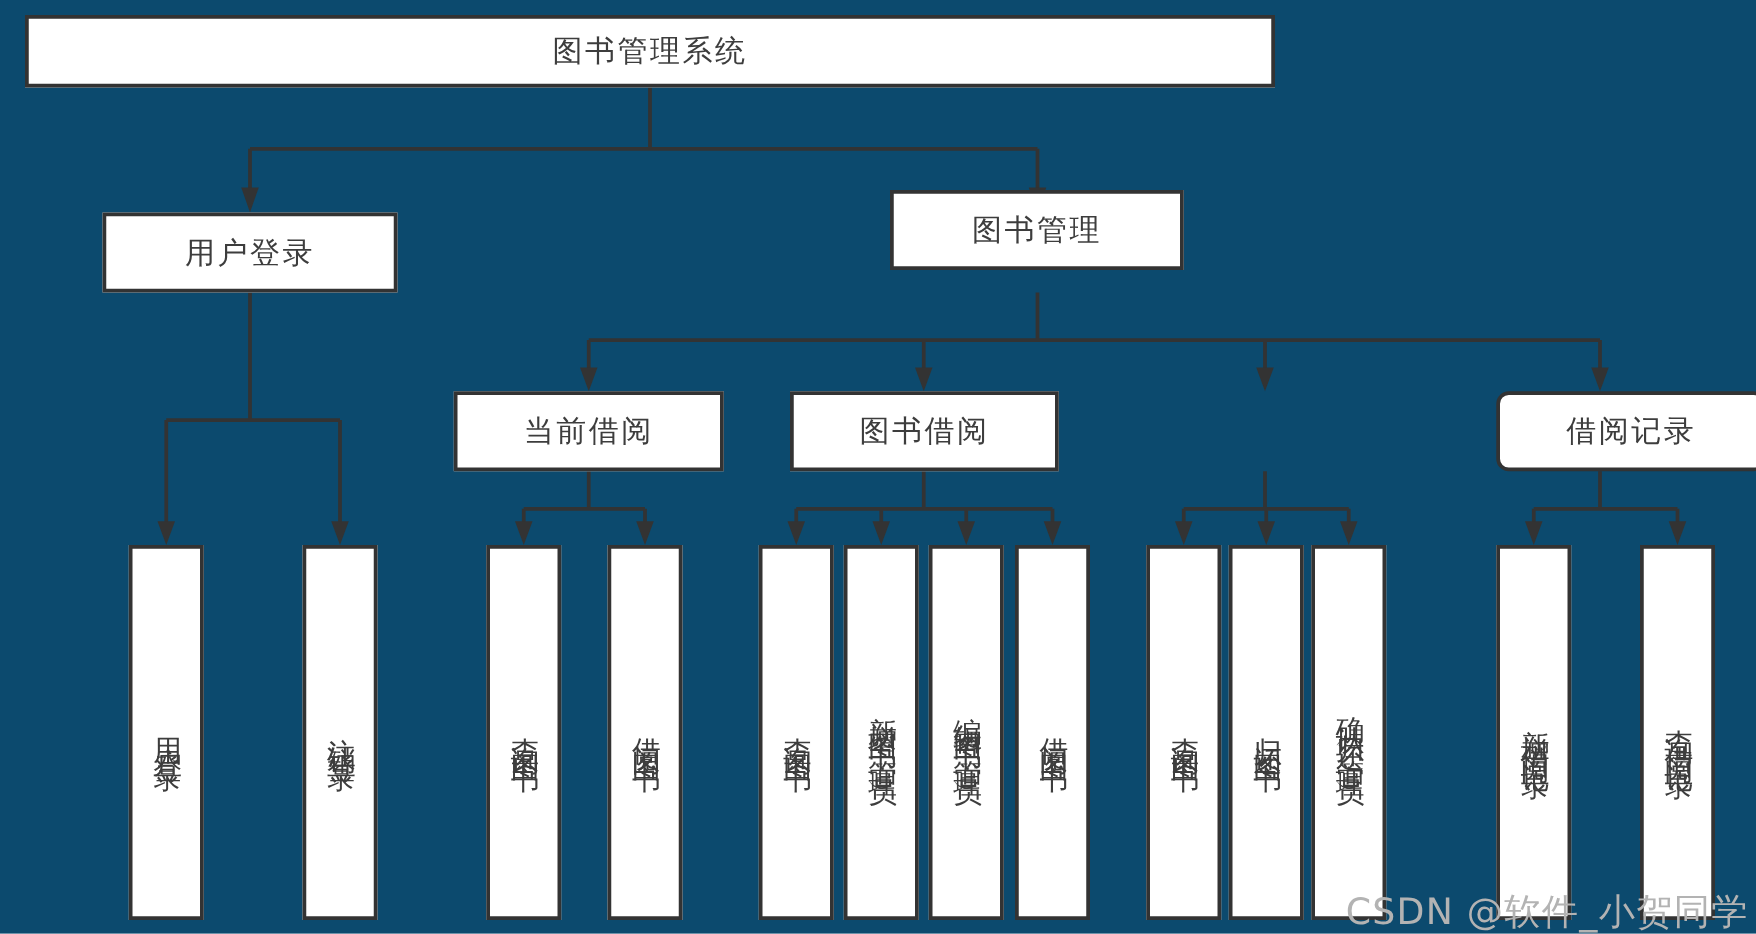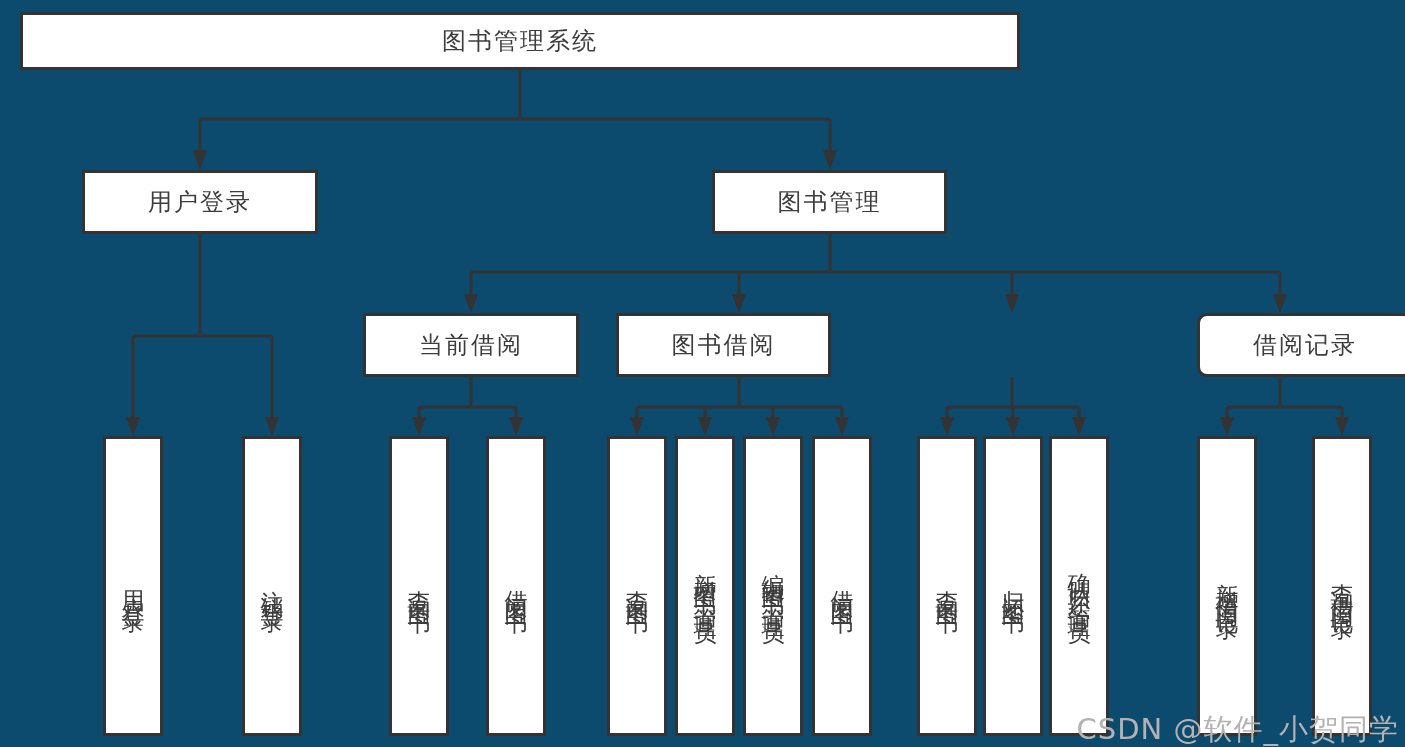--- a/index.html
+++ b/index.html
@@ -32,24 +32,24 @@
     color: #3d3d3d;
     z-index: 2;
   }
   .h-node span {
     font-size: 24px;
     letter-spacing: 2px;
     white-space: nowrap;
   }
   .root-node   { left: 20px;  top: 12px;  width: 1000px; height: 58px; }
   .l2-login    { left: 82px;  top: 170px; width: 236px;  height: 64px; }
-  .l2-books    { left: 712px; top: 170px; width: 235px;  height: 64px; }
+  .l2-books    { left: 712px; top: 152px; width: 235px;  height: 64px; }
   .l3          { top: 313px;  height: 64px; }
   .l3-newbook  { left: 363px;  width: 216px; }
-  .l3-borrow   { left: 616px;  width: 215px; }
+  .l3-borrow   { left: 632px;  width: 215px; }
   .l3-current  { left: 905px;  width: 215px; }
   .l3-records  { left: 1197px; width: 216px; border-radius: 10px; }
   .leaf {
     top: 436px;
     width: 60px;
     height: 300px;
   }
   .leaf span {
     writing-mode: vertical-rl;
     font-size: 23px;

